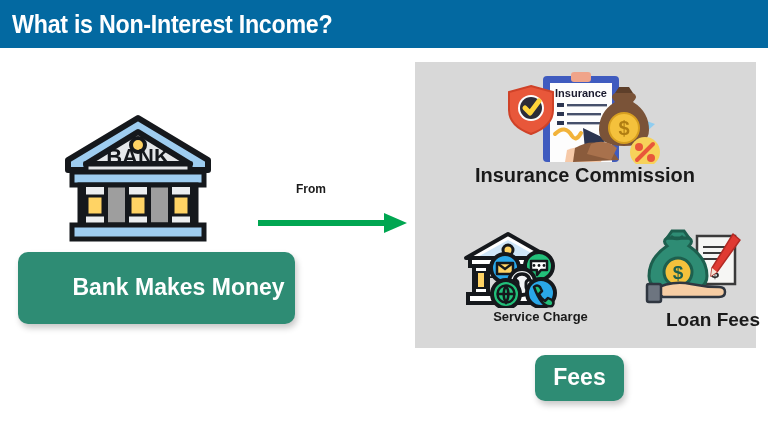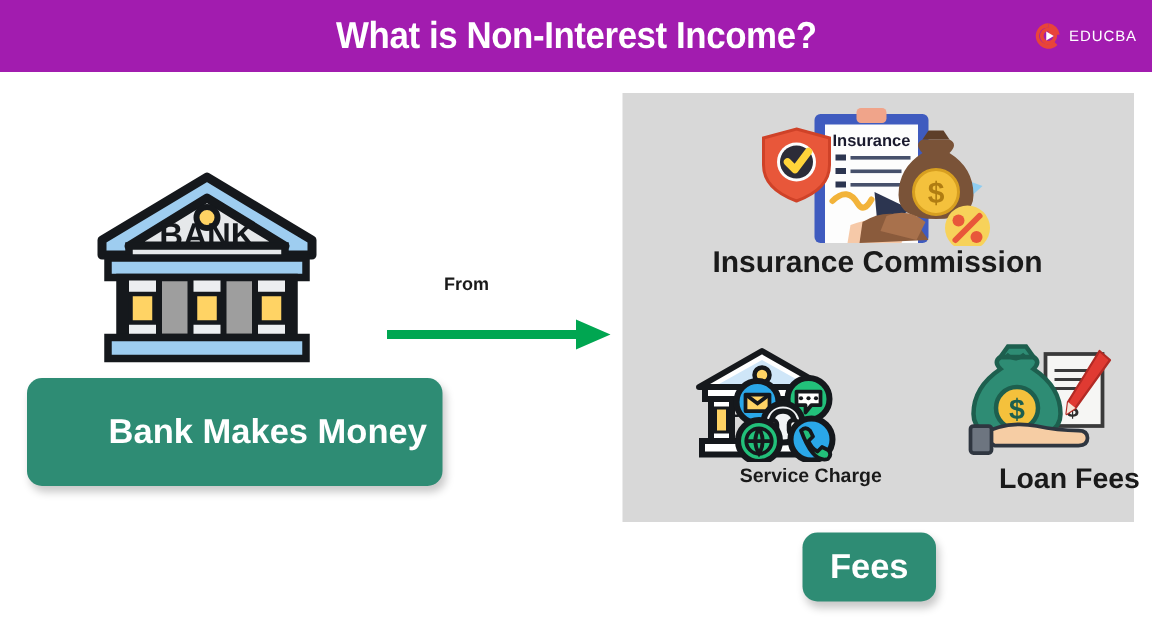--- a/index.html
+++ b/index.html
@@ -13,24 +13,23 @@
     position: relative;
     overflow: hidden;
     font-family: "Liberation Sans", sans-serif;
   }
 
   
   #header-bar {
     position: absolute;
     left: 0; top: 0;
     width: 768px; height: 48px;
-    background: #a21caf;
+    background: #0369a1;
     display: flex;
     align-items: center;
-    justify-content: center;
   }
   #page-title {
     color: #ffffff;
     font-size: 25px;
     font-weight: bold;
     letter-spacing: -0.3px;
     transform: scaleX(0.93);
     white-space: nowrap;
   }
   #brand-logo {
@@ -145,29 +144,20 @@
     position: absolute;
     left: 645px; top: 228px;
   }
 </style>
 </head>
 <body>
 
 <div id="header-bar">
   <div id="page-title">What is Non-Interest Income?</div>
 
-  <div id="brand-logo">
-    <svg id="brand-mark" width="20" height="20" viewBox="0 0 40 40">
-      <path d="M20 3 A17 17 0 1 0 32 32 L27 27 A11 11 0 1 1 20 9 Z" fill="#e8443a"></path>
-      <path d="M20 3 A17 17 0 0 1 35 18 L20 20 Z" fill="#e8443a"></path>
-      <circle cx="20" cy="20" r="9" fill="none" stroke="#e8443a" stroke-width="5"></circle>
-      <path d="M17 14 L27 20 L17 26 Z" fill="#ffffff"></path>
-    </svg>
-    <span id="brand-name">EDUCBA</span>
-  </div>
 </div>
 
 <div id="fees-panel"></div>
 
 <svg id="bank-illustration" width="152" height="134" viewBox="0 0 152 134">
 
   <path d="M76 6 L146 48 L146 58 L6 58 L6 48 Z" fill="#9ecdf0" stroke="#15181c" stroke-width="6" stroke-linejoin="round"></path>
 
   <path d="M76 20 L128 52 L24 52 Z" fill="#e6e8ea" stroke="#15181c" stroke-width="6" stroke-linejoin="round"></path>
   <path d="M24 52 L128 52 L128 62 L24 62 Z" fill="#e6e8ea" stroke="#15181c" stroke-width="5"></path>

